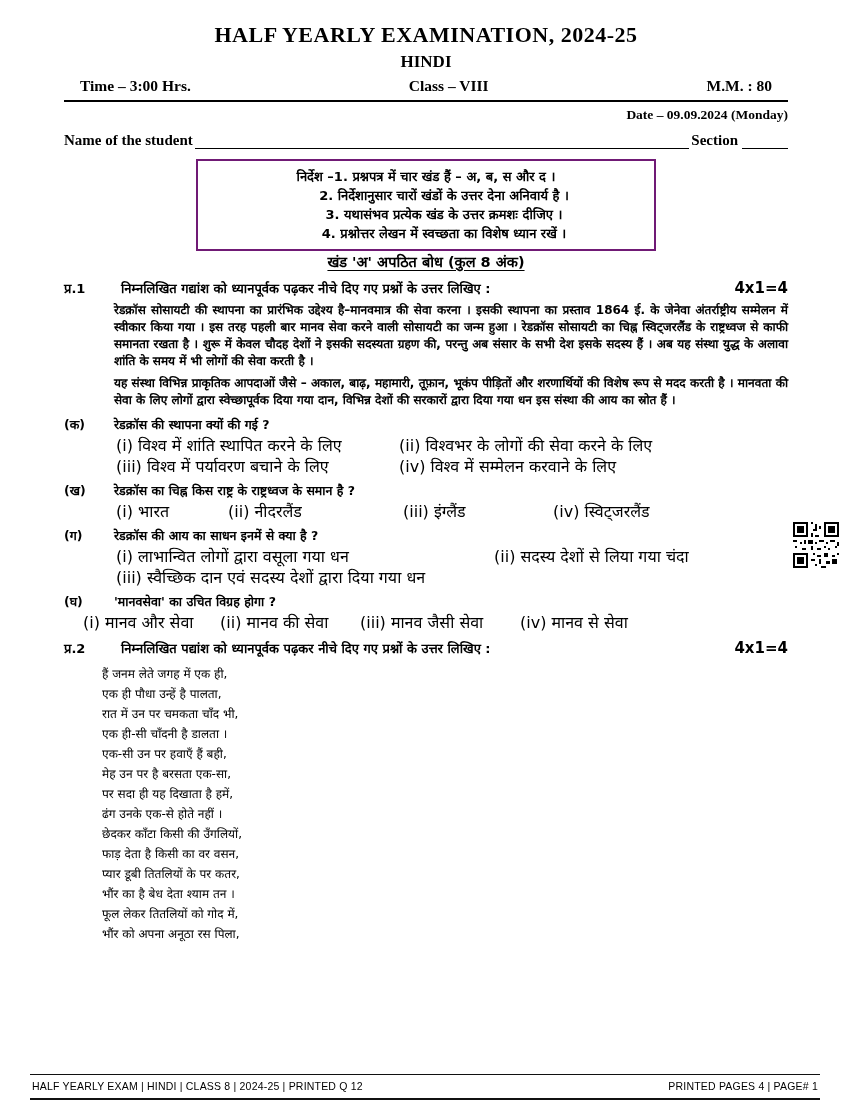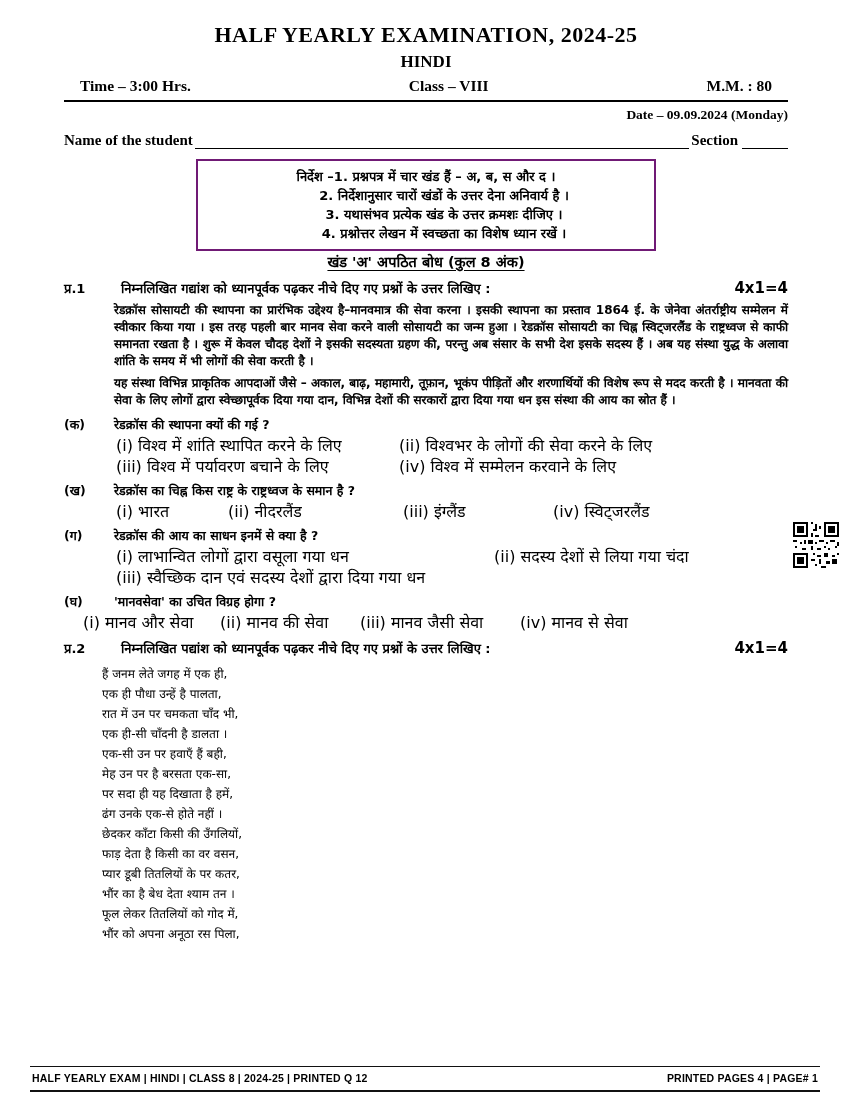--- a/index.html
+++ b/index.html
@@ -27,21 +27,21 @@
   .sq-label{width:50px;flex:0 0 auto;}
   .sq-text{flex:1;}
   .opt-grid{margin:4px 0 0 52px;display:grid;font-size:16px;line-height:17px;row-gap:4px;}
   .cols-ka{grid-template-columns:283px 1fr;}
   .cols-kha{grid-template-columns:112px 175px 150px 1fr;}
   .cols-ga{grid-template-columns:378px 1fr;}
   .cols-gha{grid-template-columns:137px 140px 160px 1fr;margin-left:19px;}
   .poem{margin:7px 0 0 38px;font-size:12px;line-height:20px;}
   .poem-line{white-space:nowrap;}
   .qr{position:absolute;left:793px;top:522px;width:46px;height:46px;}
-  .footer{position:absolute;left:30px;right:30px;bottom:8px;border-top:1.5px solid #111;border-bottom:2.5px solid #111;display:flex;justify-content:space-between;padding:5px 2px 6px;font-family:"Liberation Sans",sans-serif;font-weight:700;font-size:10.5px;letter-spacing:.2px;}
+  .footer{position:absolute;left:30px;right:30px;bottom:0;border-top:1.5px solid #111;border-bottom:2.5px solid #111;display:flex;justify-content:space-between;padding:5px 2px 6px;font-family:"Liberation Sans",sans-serif;font-weight:400;font-size:10.5px;letter-spacing:.2px;}
 </style>
 </head>
 <body>
 
 <div class="page">
 
   <div class="title">HALF YEARLY EXAMINATION, 2024-25</div>
   <div class="subject">HINDI</div>
 
   <div class="meta-row">

